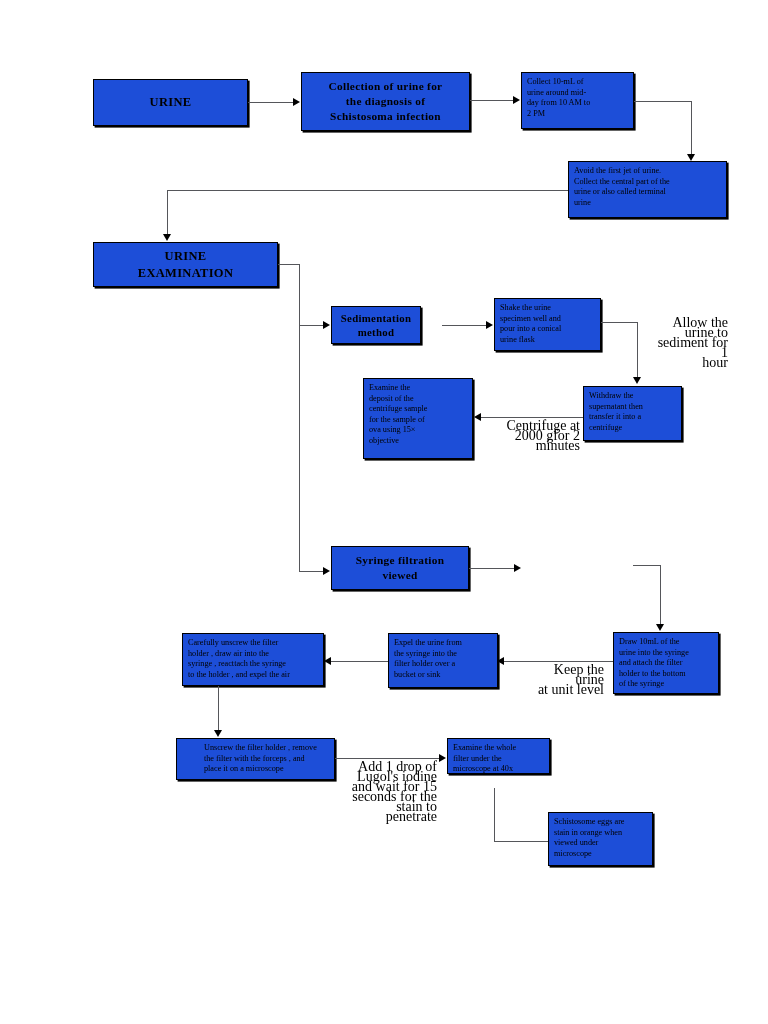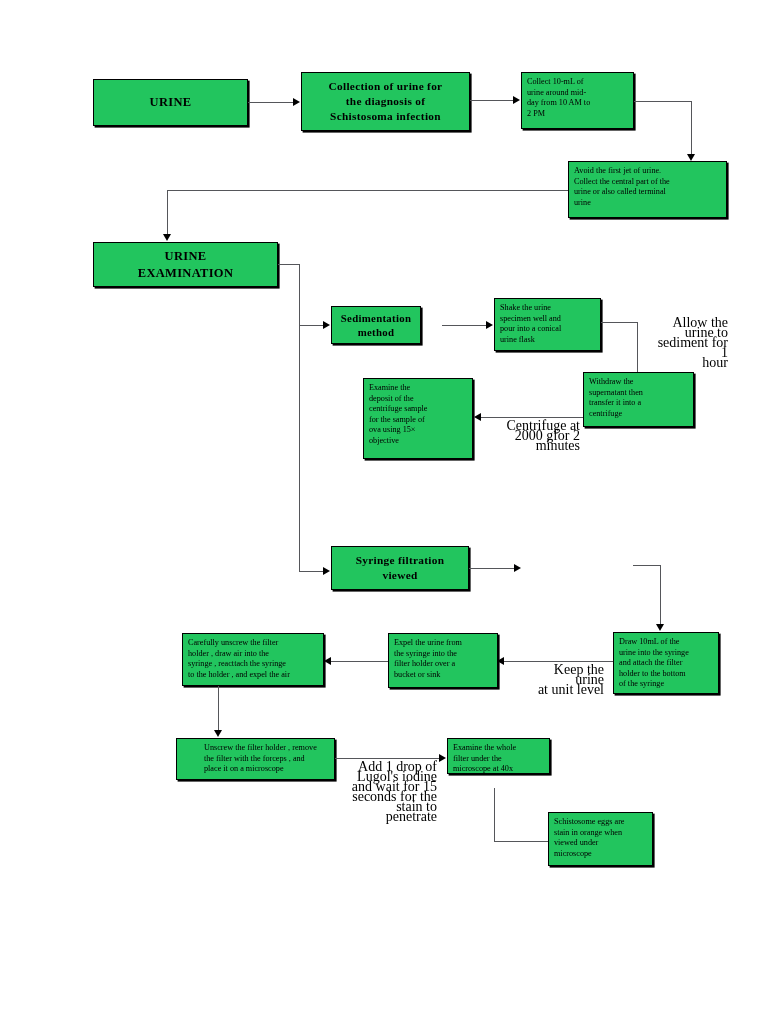--- a/index.html
+++ b/index.html
@@ -15,21 +15,21 @@
   #canvas {
     position: relative;
     width: 768px;
     height: 1024px;
     background: #ffffff;
     overflow: hidden;
   }
   .node {
     position: absolute;
     box-sizing: border-box;
-    background: #22c55e;
+    background: #1d4ed8;
     border: 1px solid #000000;
     box-shadow: 1.6px 1.6px 0 0 #000000;
     display: flex;
     align-items: center;
     overflow: hidden;
   }
   .node .txt {
     display: block;
     width: 100%;
     white-space: pre-line;
@@ -167,21 +167,21 @@
   </div>
 
   <div class="ln h" style="left:601px; top:322px; width:37px;"></div>
   <div class="ln v" style="left:637px; top:322px; height:56px;"></div>
   <div class="arrow down" style="left:633px; top:377px;"></div>
   <div class="note" style="left:648px; top:318px; width:80px;">Allow the
 urine to
 sediment for 1
 hour</div>
 
-  <div class="node detail" style="left:583px; top:372px; width:111px; height:55px;">
+  <div class="node detail" style="left:583px; top:386px; width:99px; height:55px;">
     <span class="txt">Withdraw the
 supernatant then
 transfer it into a
 centrifuge</span>
   </div>
 
   <div class="ln h" style="left:481px; top:417px; width:102px;"></div>
   <div class="arrow left" style="left:474px; top:413px;"></div>
   <div class="note" style="left:500px; top:421px; width:80px;">Centrifuge at
 2000 gfor 2

